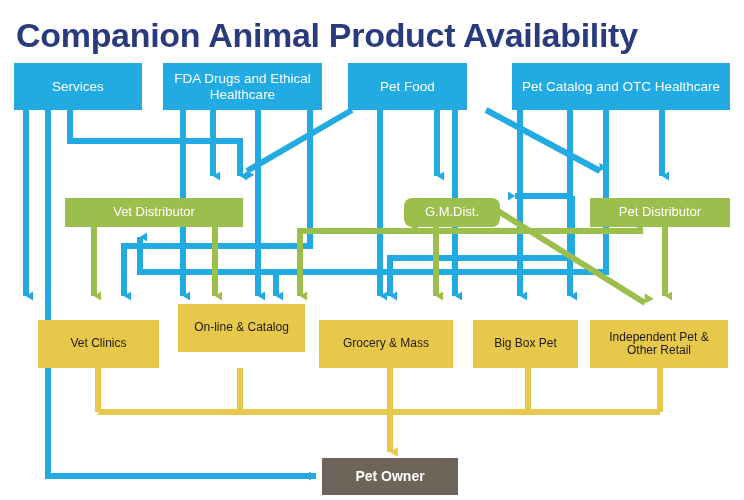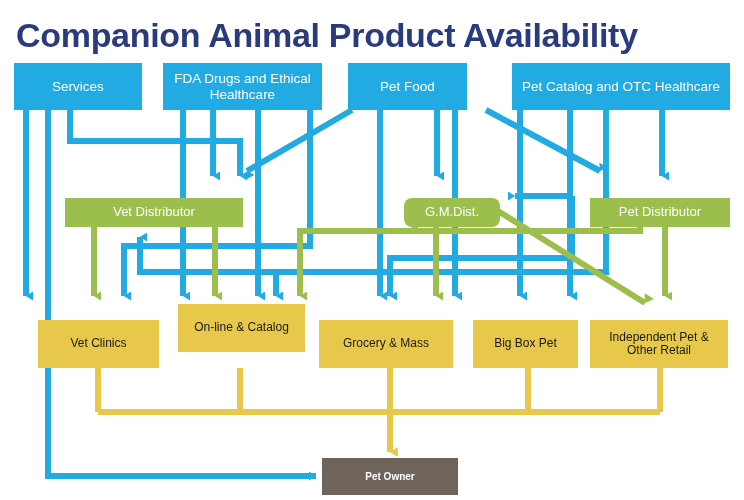--- a/index.html
+++ b/index.html
@@ -58,21 +58,21 @@
   }
   .node-retail {
     background: #E8C84B;
     color: #1a1a1a;
     font-size: 12px;
     align-items: center;
   }
   .node-owner {
     background: #6E6459;
     color: #ffffff;
-    font-size: 10px;
+    font-size: 14px;
     font-weight: 700;
   }
 </style>
 </head>
 <body>
 
 <div id="canvas">
 
   <div id="title">Companion Animal Product Availability</div>
 

